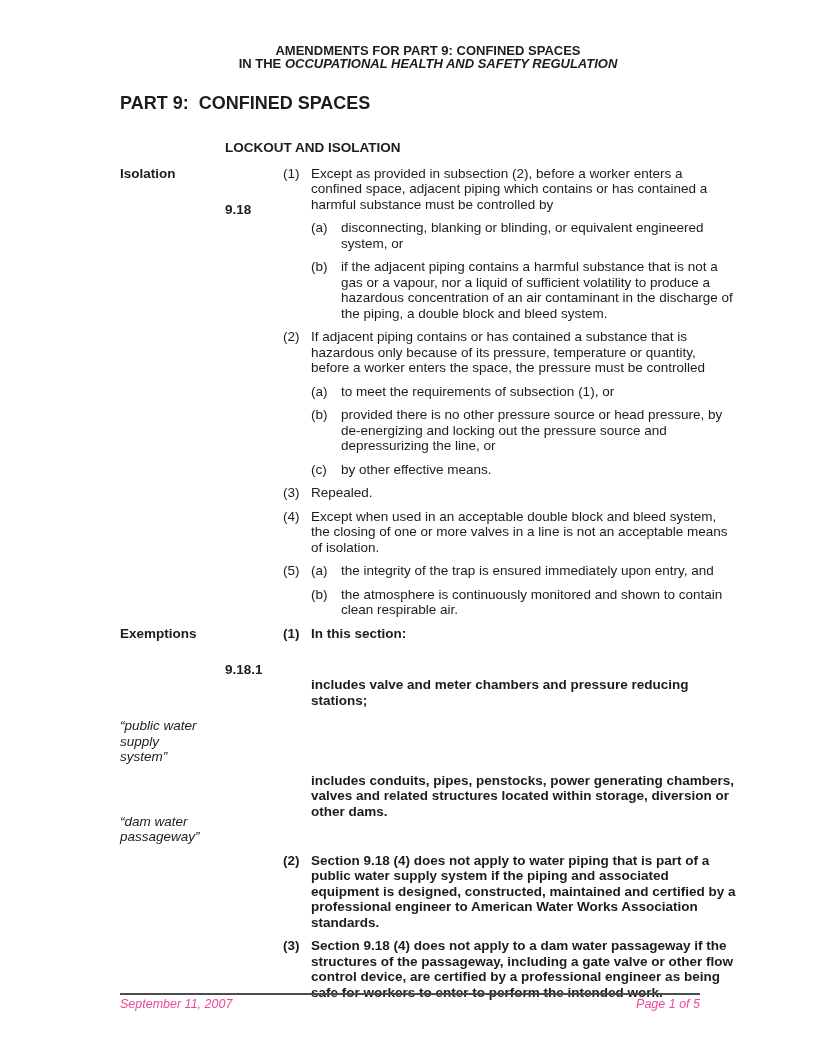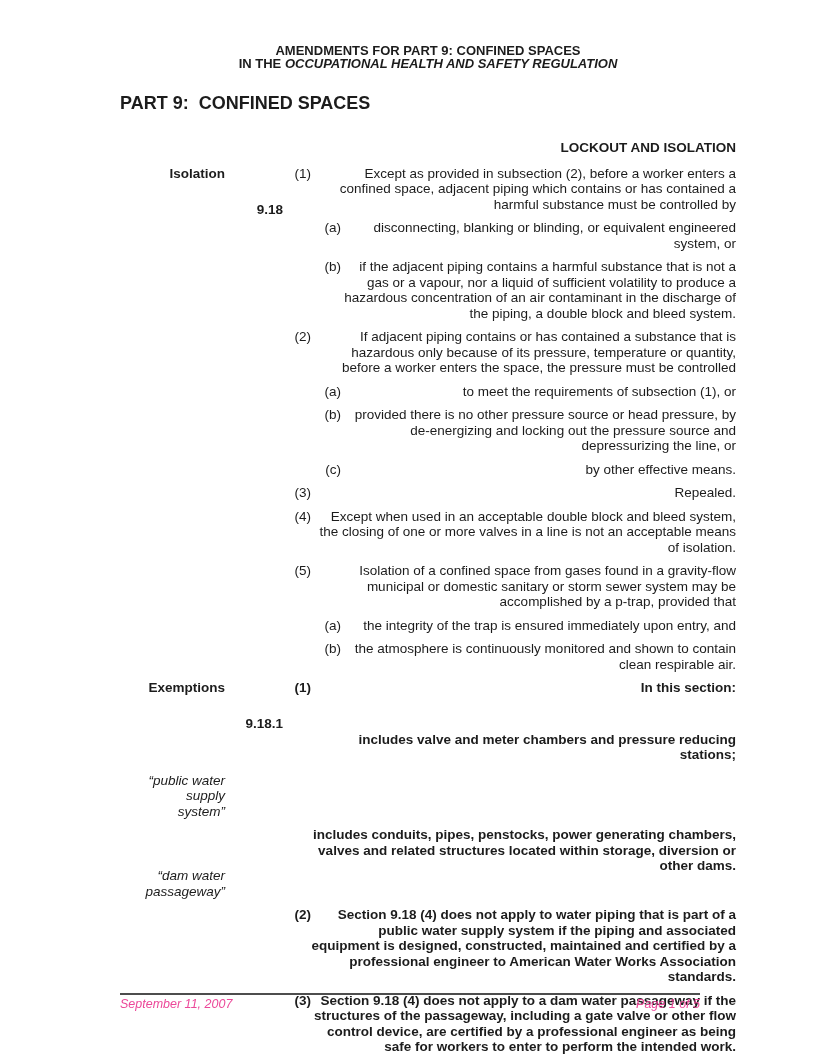--- a/index.html
+++ b/index.html
@@ -32,21 +32,21 @@
     font-size: 18px;
     font-weight: bold;
     white-space: pre-wrap;
   }
   .group-heading {
     margin-top: 26px;
     margin-left: 105px;
     font-size: 13.5px;
     font-weight: bold;
   }
-  .body-text { font-size: 13.5px; line-height: 15.5px; text-align: right; }
+  .body-text { font-size: 13.5px; line-height: 15.5px; }
   .rows { margin-top: 10px; }
   .row {
     display: grid;
     grid-template-columns: 105px 58px 1fr;
     align-items: start;
   }
   .col-label { font-weight: bold; }
   .col-num { font-weight: bold; margin-top: 36px; }
   .item { display: flex; margin-bottom: 8px; }
   .item .marker { width: 28px; flex-shrink: 0; }
@@ -145,21 +145,20 @@
           <div class="item">
             <span class="marker">(4)</span>
             <div class="item-body">
               <div class="para">Except when used in an acceptable double block and bleed system, the closing of one or more valves in a line is not an acceptable means of isolation.</div>
             </div>
           </div>
 
           <div class="item">
             <span class="marker">(5)</span>
             <div class="item-body">
-              <div class="para">Isolation of a confined space from gases found in a gravity-flow municipal or domestic sanitary or storm sewer system may be accomplished by a p-trap, provided that</div>
               <div class="sub">
                 <span class="sub-marker">(a)</span>
                 <div class="sub-text">the integrity of the trap is ensured immediately upon entry, and</div>
               </div>
               <div class="sub">
                 <span class="sub-marker">(b)</span>
                 <div class="sub-text">the atmosphere is continuously monitored and shown to contain clean respirable air.</div>
               </div>
             </div>
           </div>

